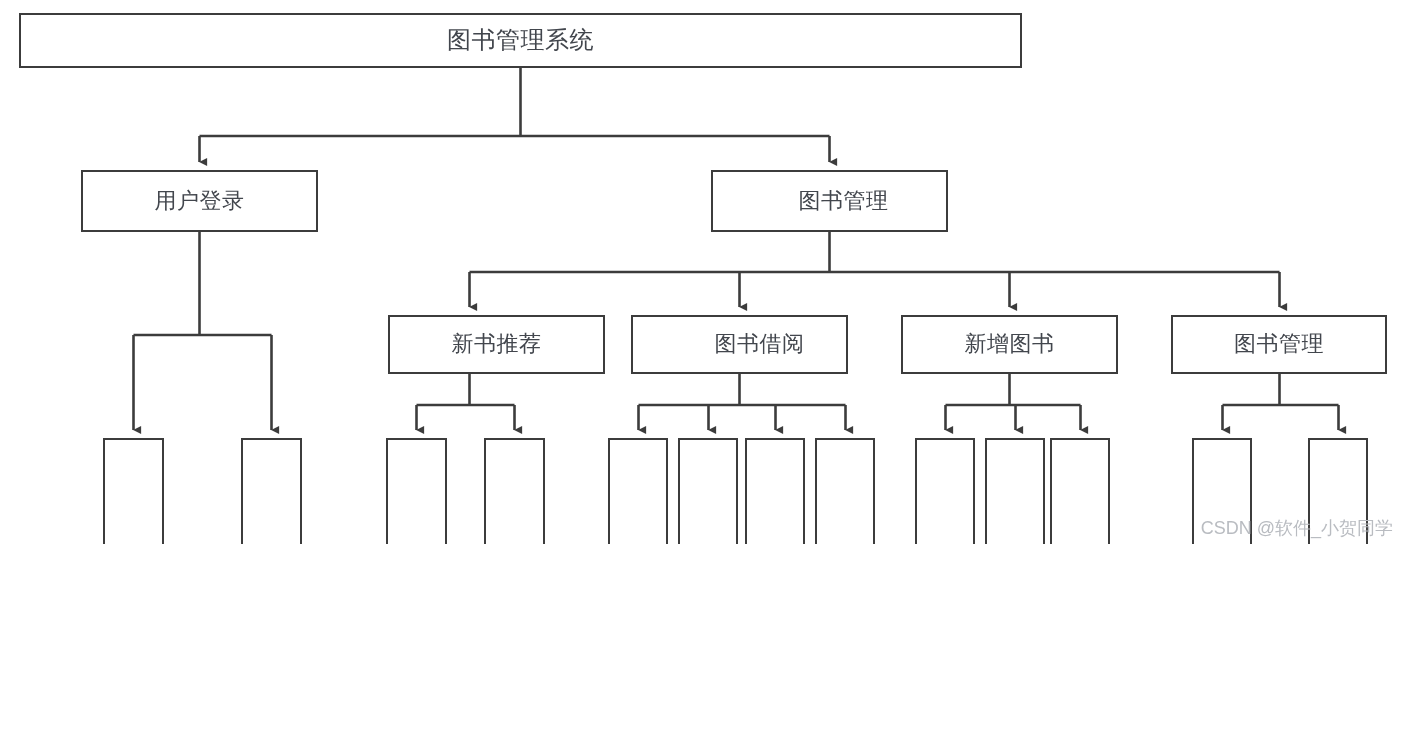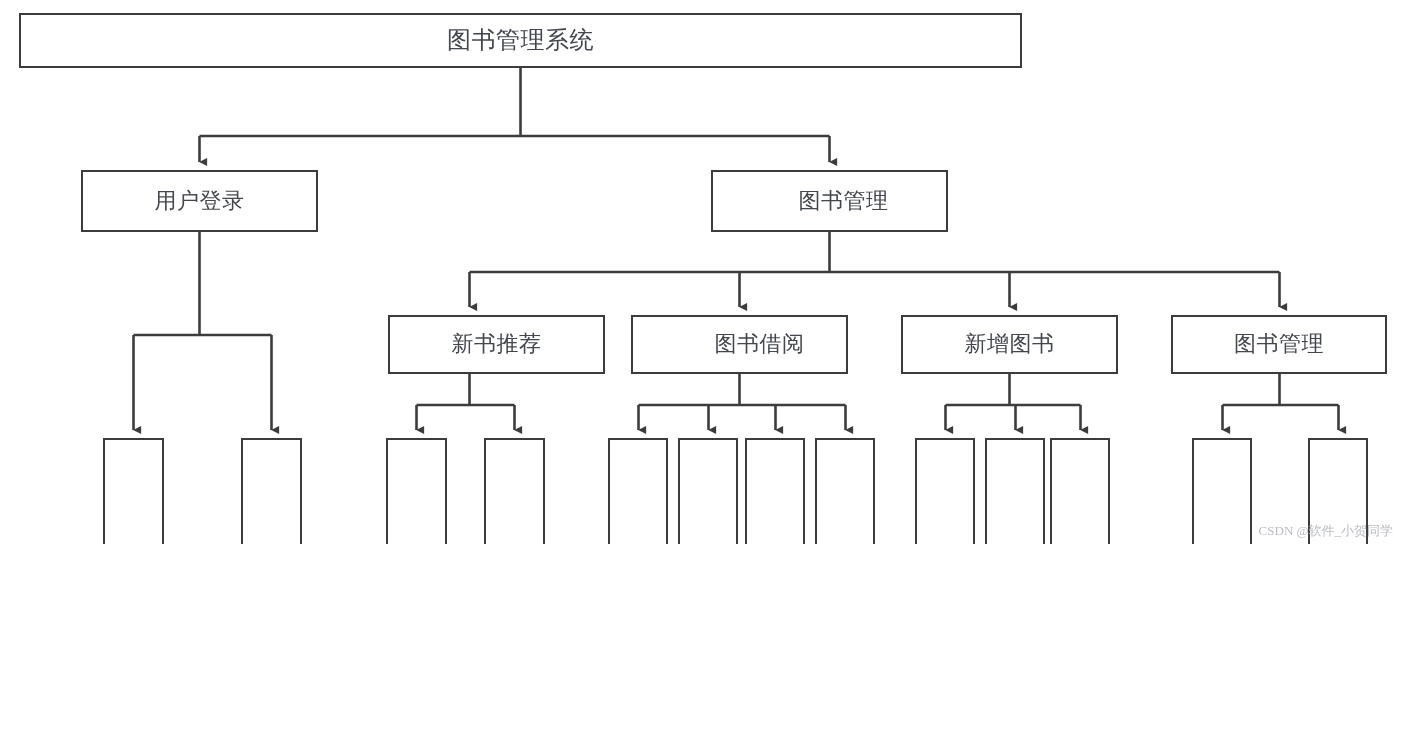--- a/index.html
+++ b/index.html
@@ -69,25 +69,25 @@
     letter-spacing: 3px;
     line-height: 1.05;
     white-space: nowrap;
     text-align: center;
   }
   
   #watermark {
     position: absolute;
     right: 12px;
     bottom: 4px;
-    font-size: 13px;
+    font-size: 18px;
     color: #b9bcc1;
     z-index: 3;
     white-space: nowrap;
-    font-family: Liberation Serif, serif;
+    font-family: Liberation Sans, sans-serif;
   }
 </style>
 </head>
 <body>
 
 <div id="diagram-root" style="background: rgb(255, 255, 255);">
 
   <svg id="connector-layer" viewBox="0 0 1405 747" xmlns="http://www.w3.org/2000/svg">
     <defs>
       <marker id="arrowhead" markerWidth="9" markerHeight="9" refX="4.2" refY="8.2" orient="auto" markerUnits="userSpaceOnUse">

